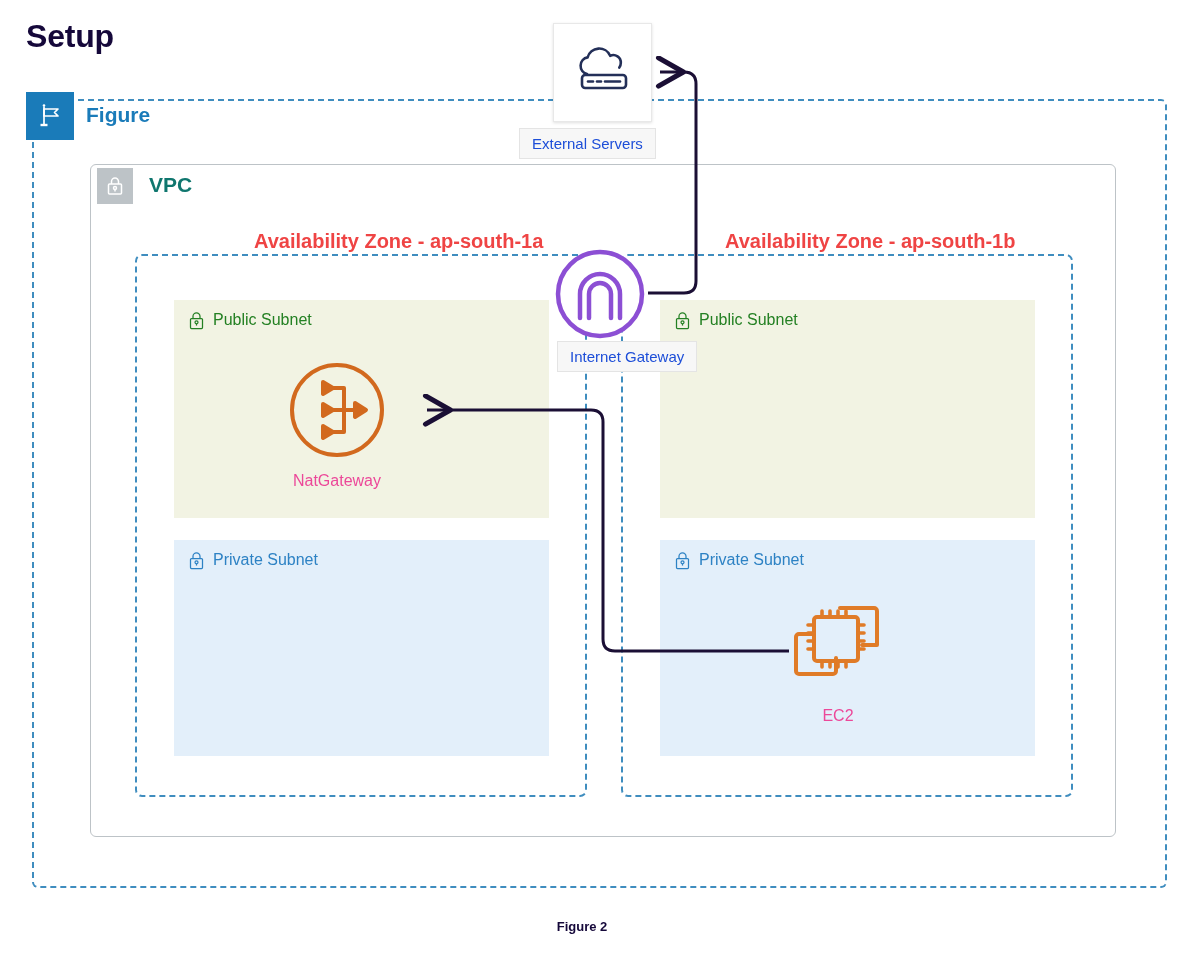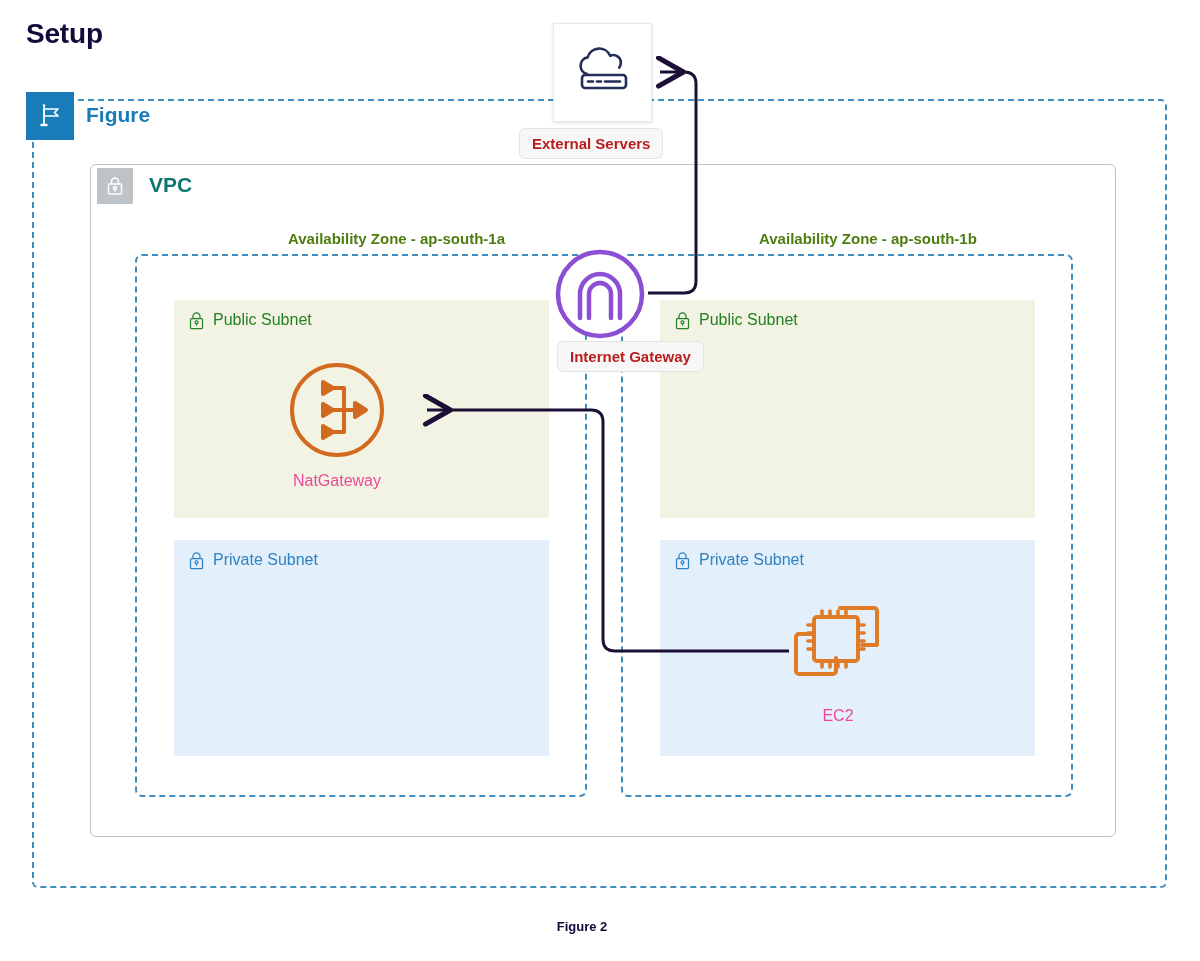--- a/index.html
+++ b/index.html
@@ -14,21 +14,21 @@
     position: relative;
     font-family: "Liberation Sans", sans-serif;
     overflow: hidden;
   }
 
   
   #page-title {
     position: absolute;
     left: 26px;
     top: 18px;
-    font-size: 28px;
+    font-size: 32px;
     font-weight: bold;
     color: #15083a;
     letter-spacing: -0.2px;
   }
 
   
   #region-box {
     position: absolute;
     left: 32px;
     top: 99px;
@@ -94,27 +94,26 @@
     position: absolute;
     border: 2px dashed #3f8dbf;
     border-radius: 7px;
     box-sizing: border-box;
   }
   #az-a-box { left: 135px; top: 254px; width: 452px; height: 543px; }
   #az-b-box { left: 621px; top: 254px; width: 452px; height: 543px; }
 
   .az-label {
     position: absolute;
-    font-size: 15px;
+    font-size: 20px;
     font-weight: bold;
-    color: #4d7c0f;
+    color: #ef4444;
     background: #ffffff;
     padding: 0 7px;
     white-space: nowrap;
-    margin-left: 34px;
   }
   #az-a-label { left: 247px; top: 230px; }
   #az-b-label { left: 718px; top: 230px; }
 
   
   .subnet {
     position: absolute;
     box-sizing: border-box;
   }
   .subnet-public  { background: #f2f3e3; }
@@ -165,24 +164,24 @@
     box-shadow: 0 1px 3px rgba(0,0,0,0.13);
     display: flex;
     align-items: center;
     justify-content: center;
     box-sizing: border-box;
   }
   .pill-label {
     position: absolute;
     background: #f7f7f7;
     border: 1px solid #e4e4e4;
-    border-radius: 6px;
+    border-radius: 0;
     font-size: 15px;
-    font-weight: bold;
-    color: #b91c1c;
+    font-weight: normal;
+    color: #1d4ed8;
     padding: 6px 12px;
     white-space: nowrap;
   }
   #external-servers-label { left: 519px; top: 128px; }
   #internet-gateway-label { left: 557px; top: 341px; }
 
   
   #internet-gateway-node {
     position: absolute;
     left: 554px;

